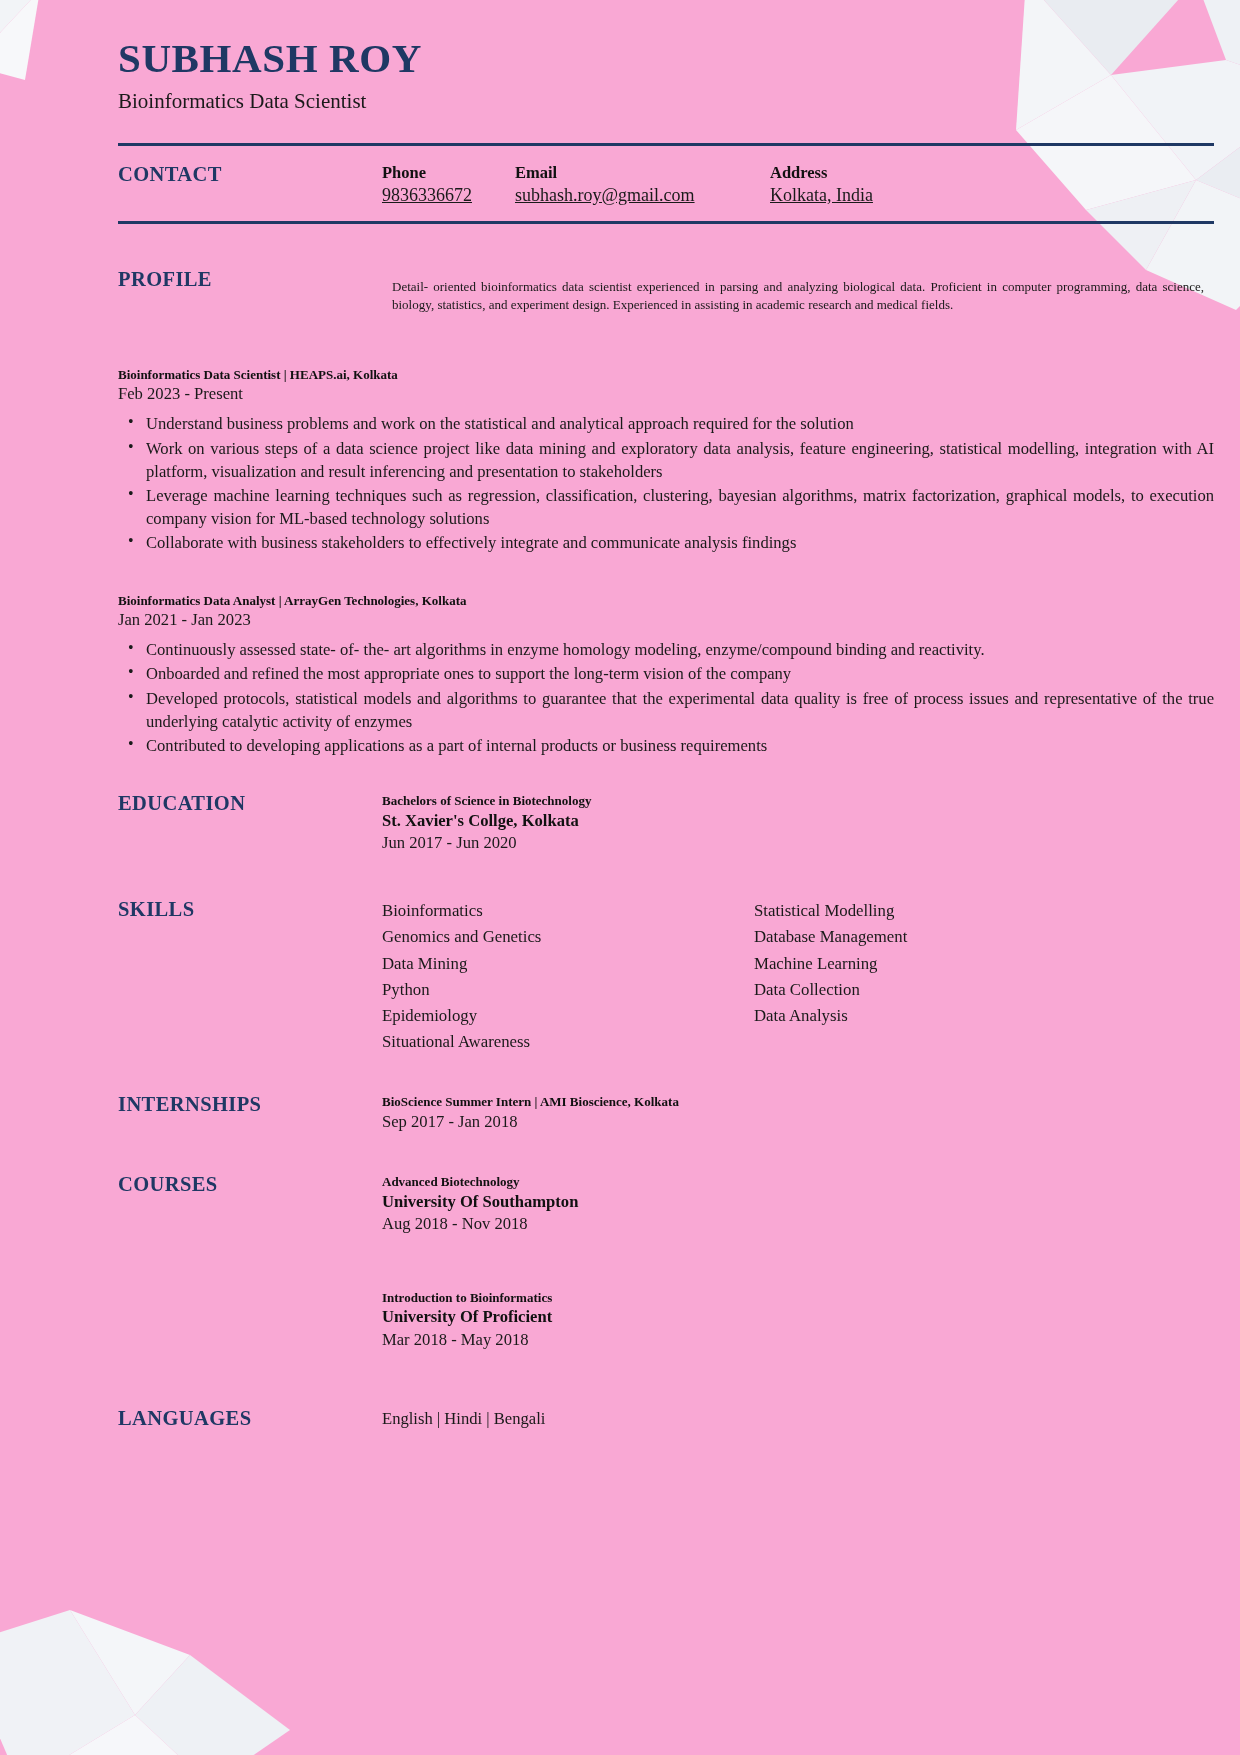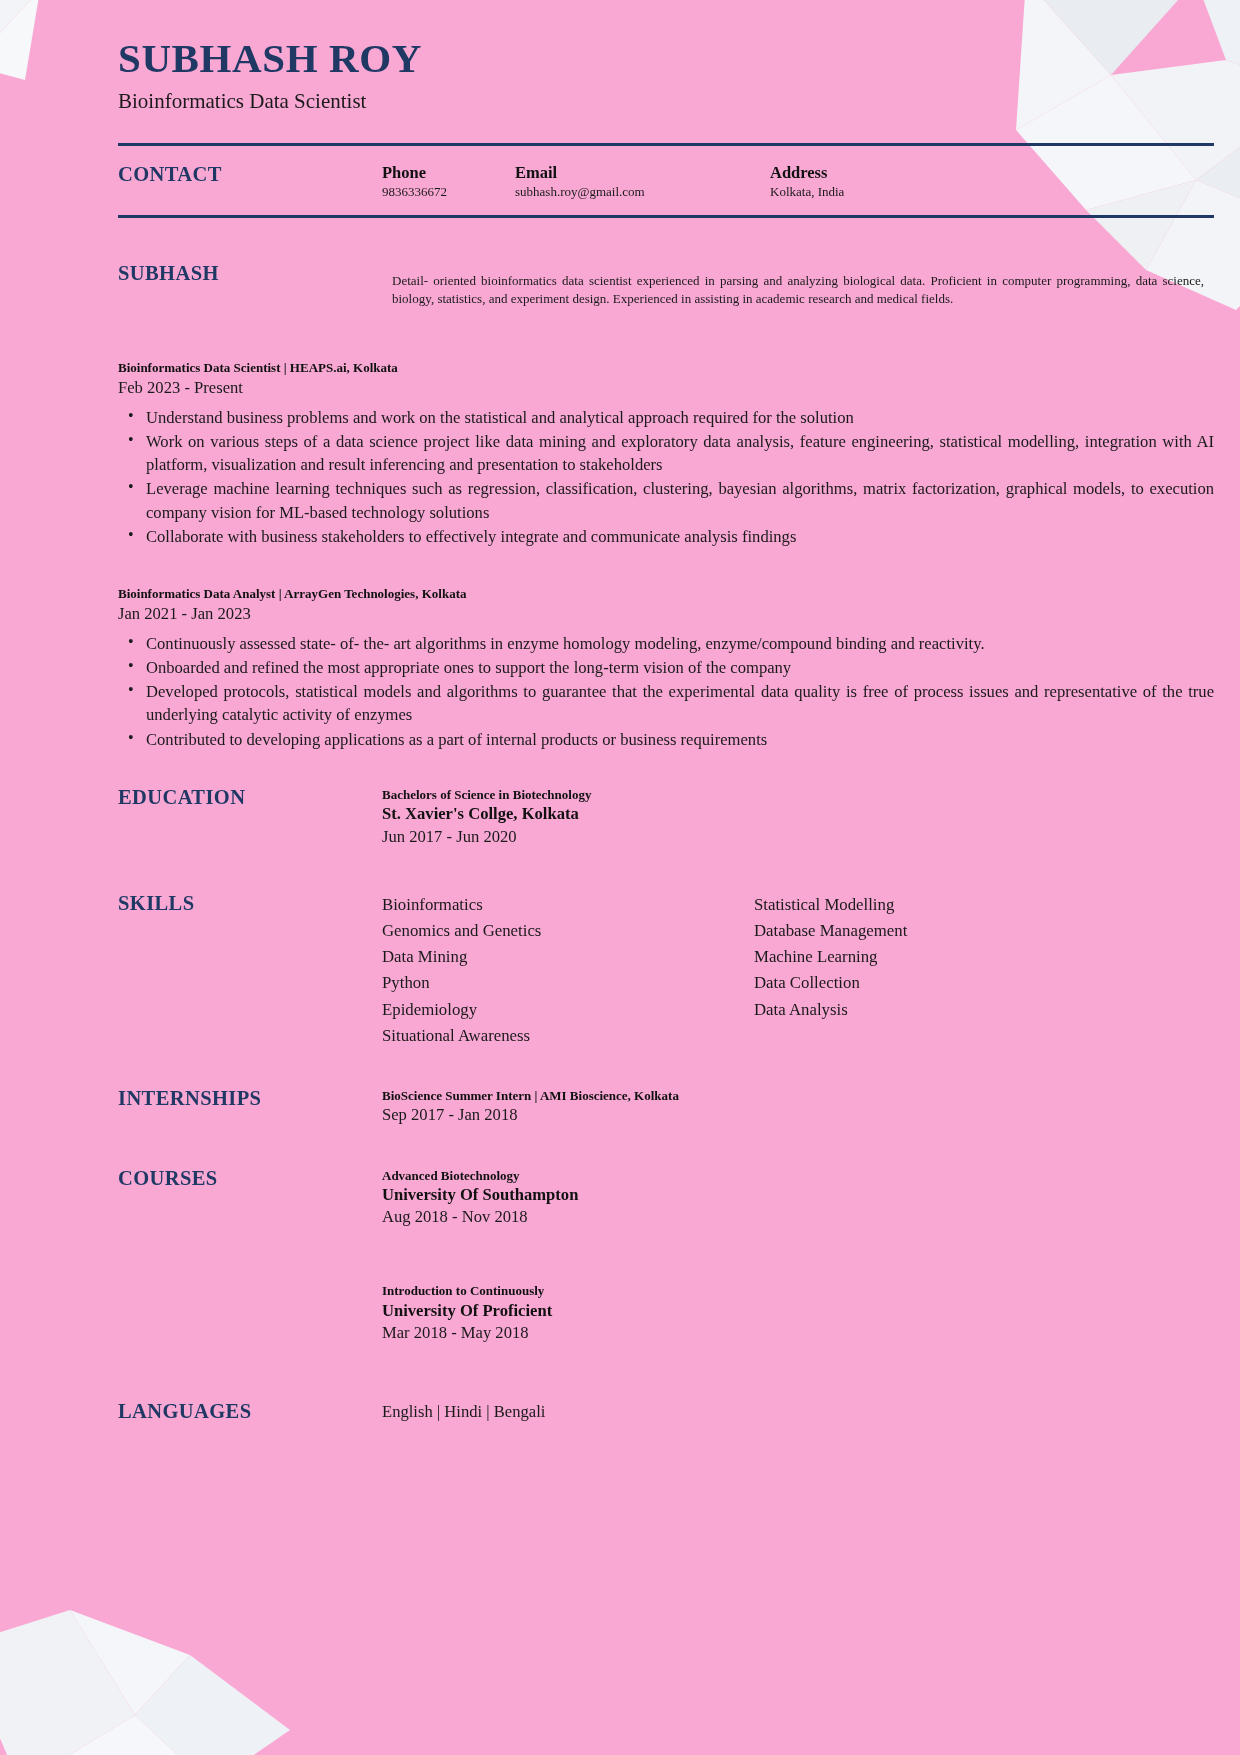--- a/index.html
+++ b/index.html
@@ -89,23 +89,24 @@
   .contact-item.phone { width: 133px; flex: 0 0 133px; padding-right: 0; }
   .contact-item.email { width: 255px; flex: 0 0 255px; padding-right: 0; }
   .contact-item.address { flex: 0 0 auto; }
   .contact-title {
     font-size: 16.5px;
     font-weight: bold;
     color: #111;
     line-height: 1.25;
   }
   .contact-value {
-    font-size: 13px;
+    font-size: 18px;
     color: #1a1a1a;
     line-height: 1.3;
+    text-decoration: underline;
   }
 
   
   .para {
     font-size: 13px;
     line-height: 1.40;
     text-align: justify;
     margin: 10px;
   }
   .entry-title {
@@ -231,21 +232,21 @@
             <div class="contact-value">Kolkata, India</div>
           </div>
         </div>
       </div>
     </div>
 
     <div class="rule rule-bottom"></div>
 
     <div class="row sec-profile">
       <div class="col-label">
-        <div class="sec-label">SUBHASH</div>
+        <div class="sec-label">PROFILE</div>
       </div>
       <div class="col-body">
         <p class="para">Detail- oriented bioinformatics data scientist experienced in parsing and analyzing biological data. Proficient in computer programming, data science, biology, statistics, and experiment design. Experienced in assisting in academic research and medical fields.</p>
       </div>
     </div>
 
     <div class="row sec-employment">
       <div class="col-body">
 
         <div class="job">
@@ -323,21 +324,21 @@
       <div class="col-label">
         <div class="sec-label">COURSES</div>
       </div>
       <div class="col-body">
         <div class="course">
           <div class="entry-title">Advanced Biotechnology</div>
           <div class="entry-sub">University Of Southampton</div>
           <div class="entry-date">Aug 2018 - Nov 2018</div>
         </div>
         <div class="course">
-          <div class="entry-title">Introduction to Continuously</div>
+          <div class="entry-title">Introduction to Bioinformatics</div>
           <div class="entry-sub">University Of Proficient</div>
           <div class="entry-date">Mar 2018 - May 2018</div>
         </div>
       </div>
     </div>
 
     <div class="row sec-languages">
       <div class="col-label">
         <div class="sec-label">LANGUAGES</div>
       </div>

